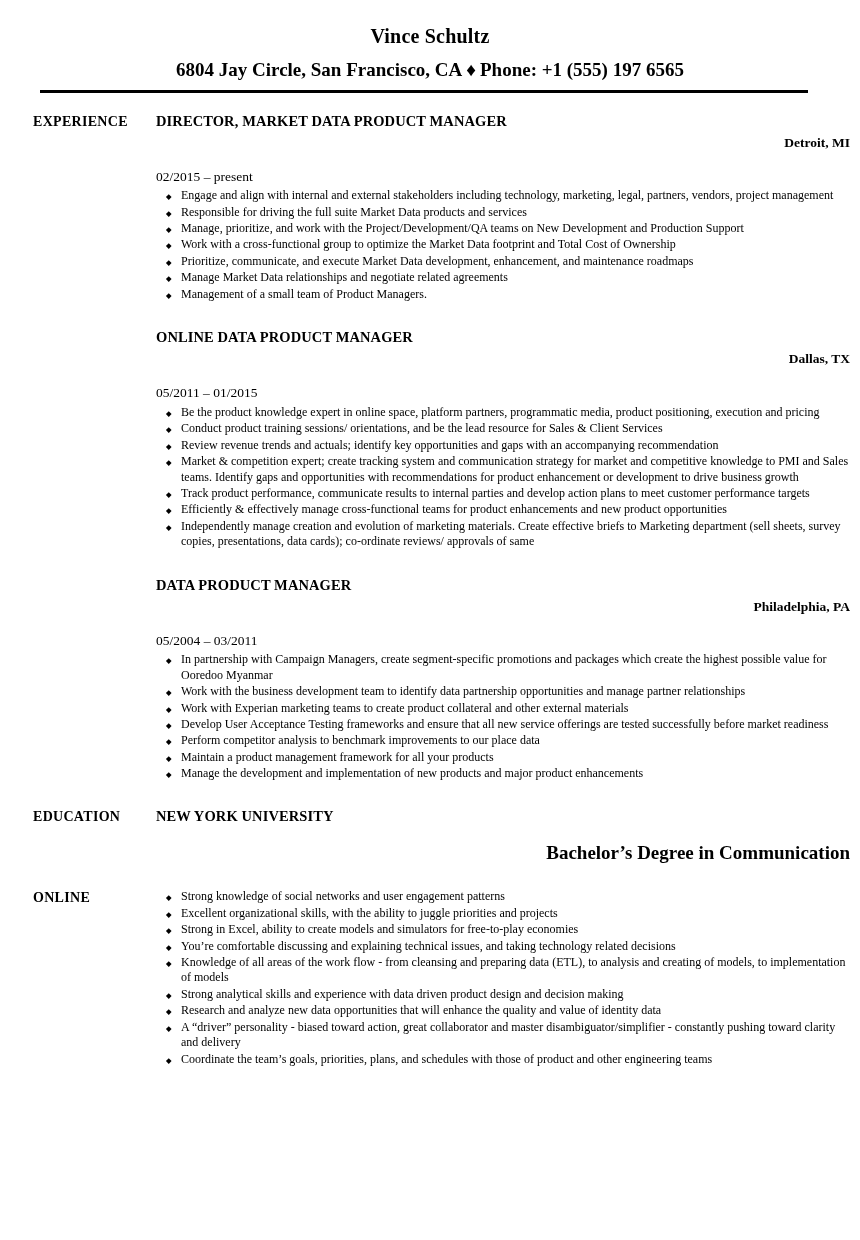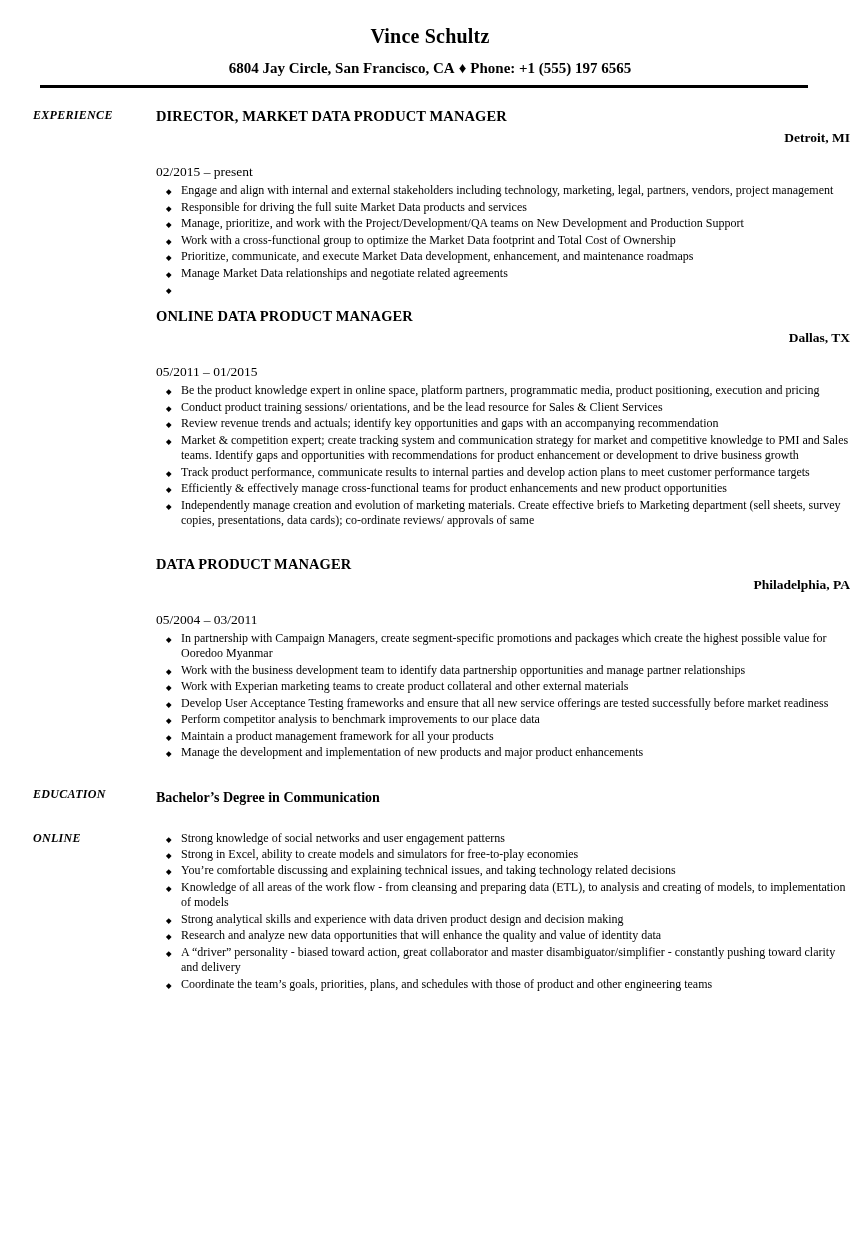--- a/index.html
+++ b/index.html
@@ -29,21 +29,21 @@
     text-align: center;
   }
   .cand-name {
     font-size: 20px;
     font-weight: bold;
     letter-spacing: 0.2px;
     line-height: 1.2;
   }
   .contact-line {
     margin-top: 11px;
-    font-size: 15px;
+    font-size: 19px;
     font-weight: bold;
     line-height: 1.2;
   }
   .contact-sep {
     padding: 0 4px;
   }
   .rule-wrap {
     margin-top: 8px;
     padding: 0 40px 0 40px;
   }
@@ -55,26 +55,25 @@
 
   
   .section {
     display: flex;
     align-items: flex-start;
     padding-left: 33px;
   }
   .sec-label {
     width: 123px;
     flex: 0 0 123px;
-    font-size: 12px;
+    font-size: 14px;
     font-weight: bold;
     letter-spacing: 0.3px;
     line-height: 1.25;
     padding-top: 1px;
-    font-style: italic;
   }
   .sec-body {
     flex: 1 1 auto;
     padding-right: 10px;
   }
 
   .exp-section { margin-top: 19px; }
   .job { }
   .job + .job { margin-top: 26px; }
 
@@ -121,24 +120,25 @@
 
   
   .edu-section { margin-top: 25px; }
   .edu-school {
     font-size: 14.5px;
     font-weight: bold;
     letter-spacing: 0.1px;
     line-height: 1.35;
   }
   .edu-degree {
-    font-size: 14px;
-    font-weight: bold;
-    line-height: 1.35;
-    margin-top: 3px;
+    font-size: 19px;
+    font-weight: bold;
+    line-height: 1.35;
+    margin-top: 14px;
+    text-align: right;
   }
 
   
   .skills-section { margin-top: 22px; }
   .skills-section .sec-body ul.bullets { margin-top: 0; }
 </style>
 </head>
 <body>
 
 <div class="page">
@@ -160,21 +160,21 @@
           <div class="job-title">DIRECTOR, MARKET DATA PRODUCT MANAGER</div>
           <div class="job-loc">Detroit, MI</div>
           <div class="job-dates">02/2015 – present</div>
           <ul class="bullets">
             <li><span class="bullet-dot"></span><span>Engage and align with internal and external stakeholders including technology, marketing, legal, partners, vendors, project management</span></li>
             <li><span class="bullet-dot"></span><span>Responsible for driving the full suite Market Data products and services</span></li>
             <li><span class="bullet-dot"></span><span>Manage, prioritize, and work with the Project/Development/QA teams on New Development and Production Support</span></li>
             <li><span class="bullet-dot"></span><span>Work with a cross-functional group to optimize the Market Data footprint and Total Cost of Ownership</span></li>
             <li><span class="bullet-dot"></span><span>Prioritize, communicate, and execute Market Data development, enhancement, and maintenance roadmaps</span></li>
             <li><span class="bullet-dot"></span><span>Manage Market Data relationships and negotiate related agreements</span></li>
-            <li><span class="bullet-dot"></span></li>
+            <li><span class="bullet-dot"></span><span>Management of a small team of Product Managers.</span></li>
           </ul>
         </div>
         <div class="job">
           <div class="job-title">ONLINE DATA PRODUCT MANAGER</div>
           <div class="job-loc">Dallas, TX</div>
           <div class="job-dates">05/2011 – 01/2015</div>
           <ul class="bullets">
             <li><span class="bullet-dot"></span><span>Be the product knowledge expert in online space, platform partners, programmatic media, product positioning, execution and pricing</span></li>
             <li><span class="bullet-dot"></span><span>Conduct product training sessions/ orientations, and be the lead resource for Sales &amp; Client Services</span></li>
             <li><span class="bullet-dot"></span><span>Review revenue trends and actuals; identify key opportunities and gaps with an accompanying recommendation</span></li>
@@ -197,29 +197,31 @@
             <li><span class="bullet-dot"></span><span>Maintain a product management framework for all your products</span></li>
             <li><span class="bullet-dot"></span><span>Manage the development and implementation of new products and major product enhancements</span></li>
           </ul>
         </div>
       </div>
   </div>
 
   <div class="section edu-section">
     <div class="sec-label">EDUCATION</div>
     <div class="sec-body">
+      <div class="edu-school">NEW YORK UNIVERSITY</div>
       <div class="edu-degree">Bachelor’s Degree in Communication</div>
     </div>
   </div>
 
   <div class="section skills-section">
     <div class="sec-label">ONLINE</div>
     <div class="sec-body" id="skills-list">
         <ul class="bullets">
           <li><span class="bullet-dot"></span><span>Strong knowledge of social networks and user engagement patterns</span></li>
+          <li><span class="bullet-dot"></span><span>Excellent organizational skills, with the ability to juggle priorities and projects</span></li>
           <li><span class="bullet-dot"></span><span>Strong in Excel, ability to create models and simulators for free-to-play economies</span></li>
           <li><span class="bullet-dot"></span><span>You’re comfortable discussing and explaining technical issues, and taking technology related decisions</span></li>
           <li><span class="bullet-dot"></span><span>Knowledge of all areas of the work flow - from cleansing and preparing data (ETL), to analysis and creating of models, to implementation of models</span></li>
           <li><span class="bullet-dot"></span><span>Strong analytical skills and experience with data driven product design and decision making</span></li>
           <li><span class="bullet-dot"></span><span>Research and analyze new data opportunities that will enhance the quality and value of identity data</span></li>
           <li><span class="bullet-dot"></span><span>A “driver” personality - biased toward action, great collaborator and master disambiguator/simplifier - constantly pushing toward clarity and delivery</span></li>
           <li><span class="bullet-dot"></span><span>Coordinate the team’s goals, priorities, plans, and schedules with those of product and other engineering teams</span></li>
         </ul>
       </div>
   </div>

